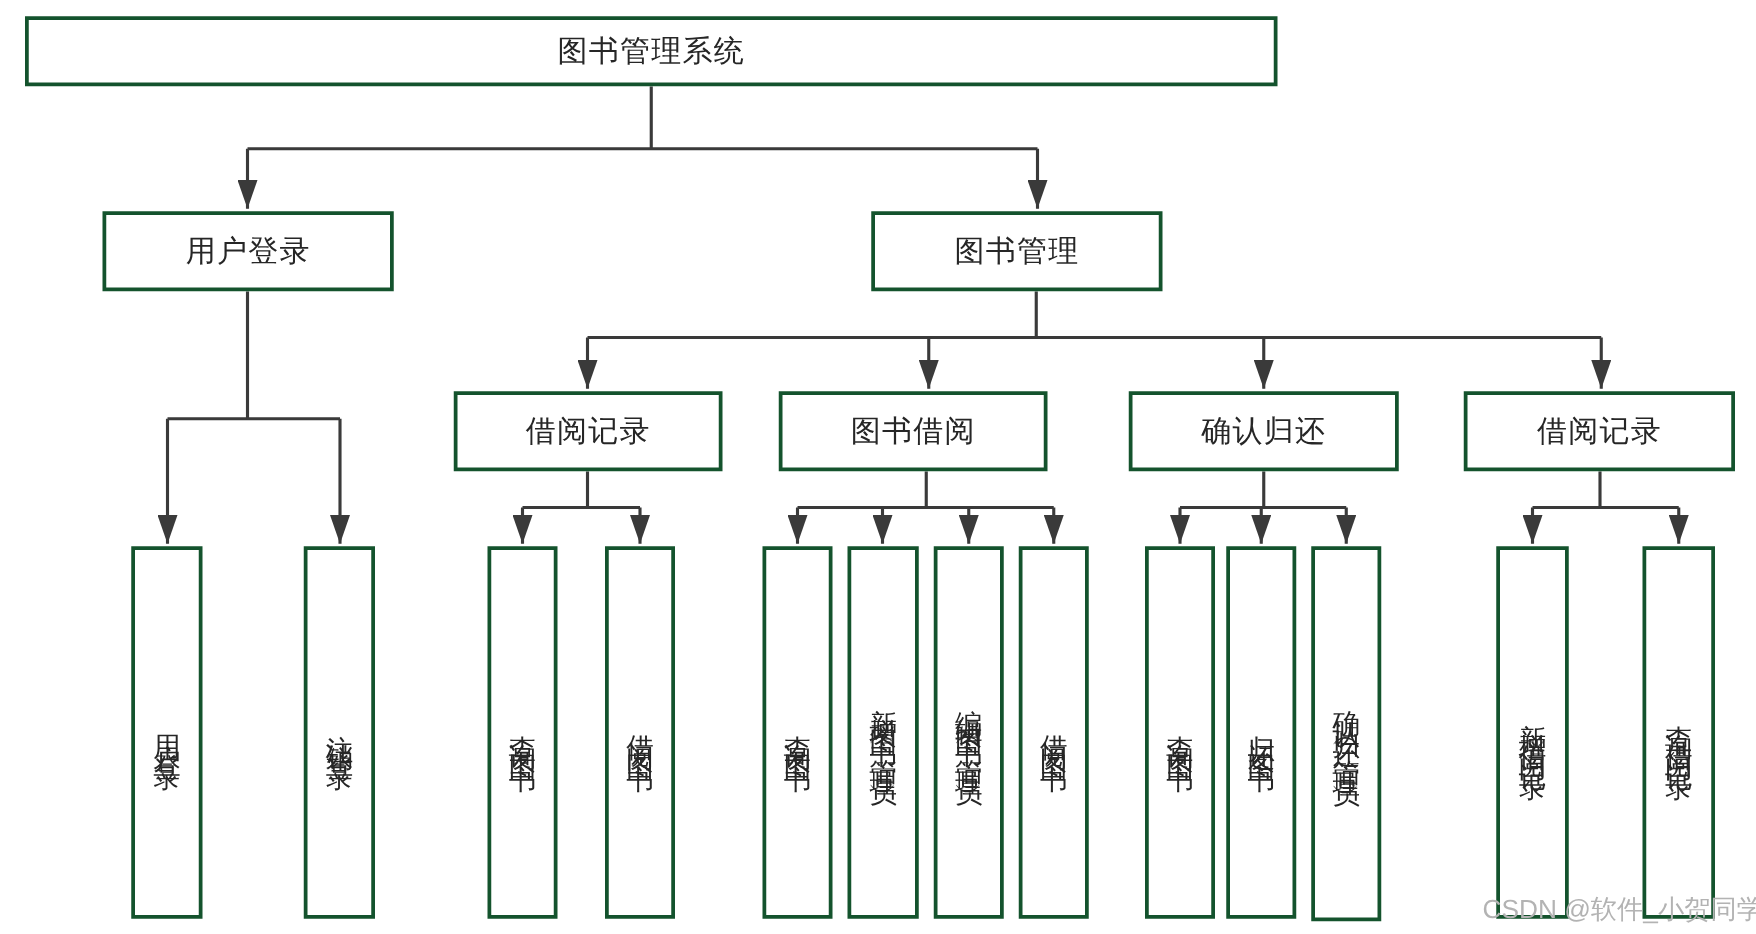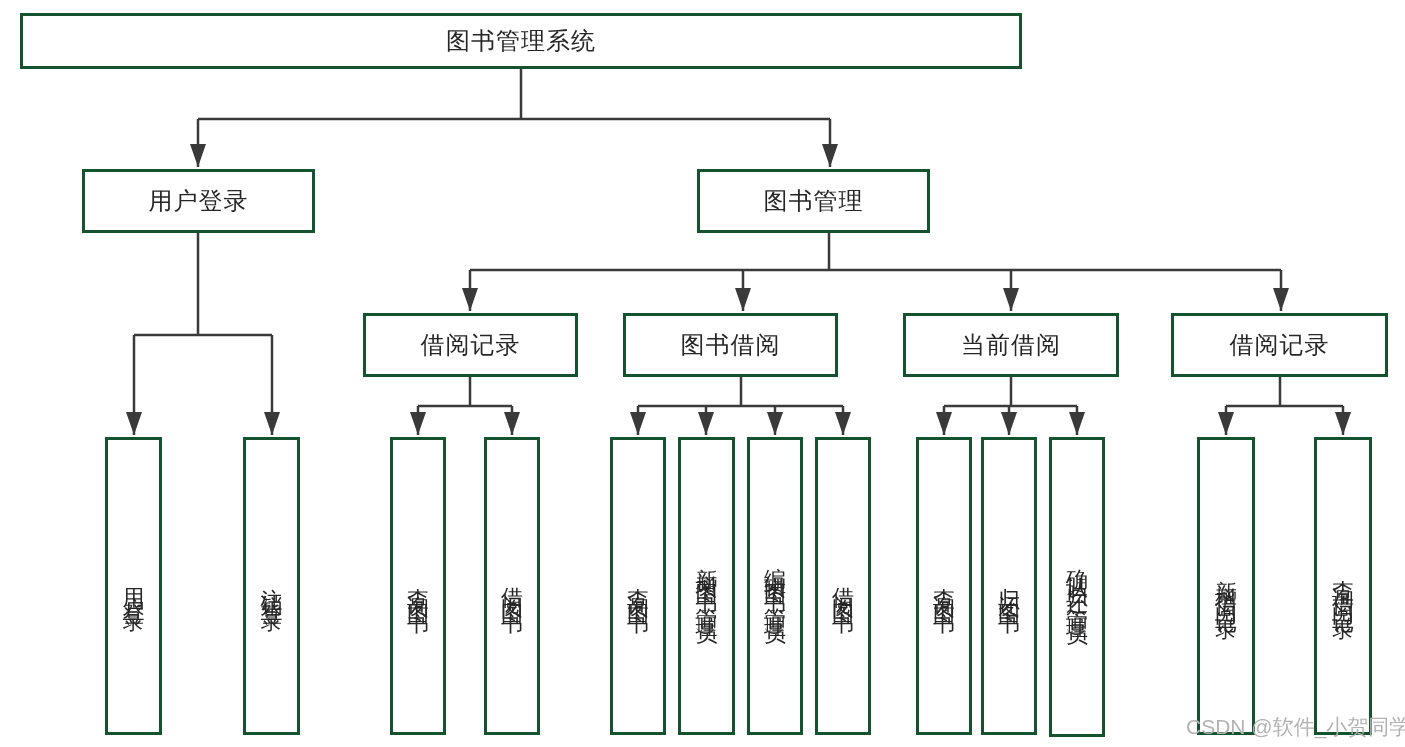--- a/index.html
+++ b/index.html
@@ -84,21 +84,21 @@
     <span class="lbl">图书管理</span>
   </div>
 
   <div class="node hnode" style="left:363px;top:313px;width:215px;height:64px">
     <span class="lbl">借阅记录</span>
   </div>
   <div class="node hnode" style="left:623px;top:313px;width:215px;height:64px">
     <span class="lbl">图书借阅</span>
   </div>
   <div class="node hnode" style="left:903px;top:313px;width:216px;height:64px">
-    <span class="lbl">当前借阅</span>
+    <span class="lbl">确认归还</span>
   </div>
   <div class="node hnode" style="left:1171px;top:313px;width:217px;height:64px">
     <span class="lbl">借阅记录</span>
   </div>
 
   <div class="node vnode" style="left:105px;top:437px;width:57px;height:298px">
     <span class="lbl">用户登录</span>
   </div>
   <div class="node vnode" style="left:243px;top:437px;width:57px;height:298px">
     <span class="lbl">注销登录</span>

